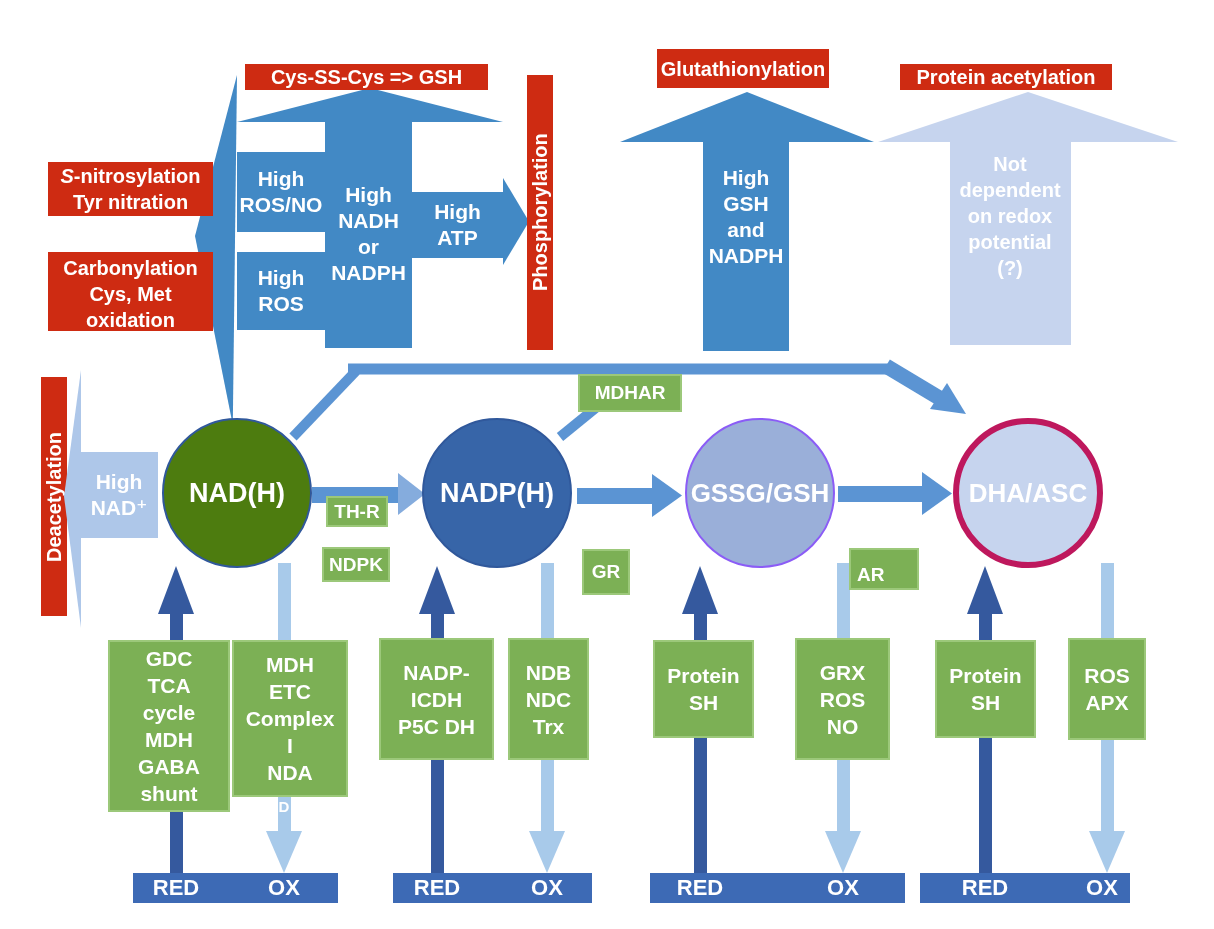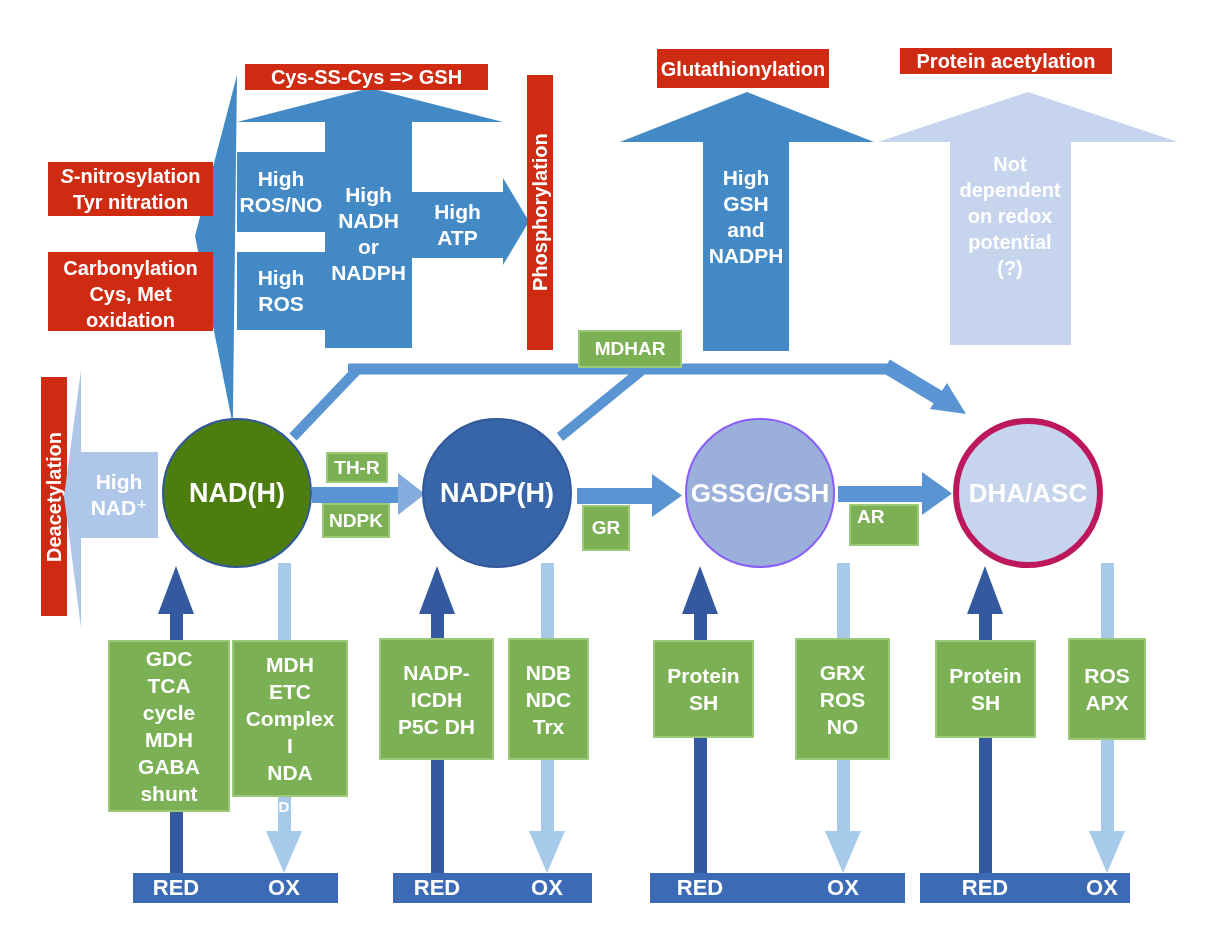--- a/index.html
+++ b/index.html
@@ -15,21 +15,21 @@
   .navy{background:#35599E;}
   .lite{background:#A8CAEA;}
   .pale{background:#AEC7E9;}
   .palest{background:#C6D4EE;}
   .green{background:#7CB055;border:2px solid #9CC87A;}
   .bar{background:#3D6AB5;}
   .circle{border-radius:50%;}
   .vtext{writing-mode:vertical-rl;transform:rotate(180deg);}
   .up-head{clip-path:polygon(50% 0,0 100%,100% 100%);}
   .down-head{clip-path:polygon(0 0,100% 0,50% 100%);}
-  .right-head{clip-path:polygon(0 0,100% 50%,0 100%);} .fs19{font-size:19px;} .fs20{font-size:20px;line-height:26px;}
+  .right-head{clip-path:polygon(0 0,100% 50%,0 100%);} .fs19{font-size:19px;margin-top:44px;} .fs20{font-size:20px;line-height:26px;}
   .fs21{font-size:21px;line-height:26px;} .fs22{font-size:22px;}
   .fs26{font-size:26px;} .fs27{font-size:27px;}
   .srcbox{font-size:21px;line-height:27px;}
   .underline{}
 </style>
 </head>
 <body>
 
 <div class="stage">
 
@@ -63,21 +63,21 @@
   <div class="abs red txt fs20 vtext" style="left:527px;top:75px;width:26px;height:275px"><span>Phosphorylation</span></div>
 
   <div class="abs red txt fs20 underline" style="left:657px;top:49px;width:172px;height:39px"><span>Glutathionylation</span></div>
   <div class="abs blue up-head" style="left:620px;top:92px;width:254px;height:50px"></div>
   <div class="abs blue" style="left:703px;top:141px;width:86px;height:210px"></div>
   <div class="abs txt fs21" style="left:688px;top:152px;width:116px;height:130px"><span>High
 GSH
 and
 NADPH</span></div>
 
-  <div class="abs red txt fs20" style="left:900px;top:48px;width:212px;height:26px"><span>Protein acetylation</span></div>
+  <div class="abs red txt fs20" style="left:900px;top:64px;width:212px;height:26px"><span>Protein acetylation</span></div>
   <div class="abs palest up-head" style="left:878px;top:92px;width:300px;height:50px"></div>
   <div class="abs palest" style="left:950px;top:140px;width:121px;height:205px"></div>
   <div class="abs txt fs20" style="left:935px;top:148px;width:150px;height:136px"><span>Not
 dependent
 on redox
 potential
 (?)</span></div>
 
   <div class="abs red txt fs20 vtext" style="left:41px;top:377px;width:26px;height:239px"><span>Deacetylation</span></div>
   <div class="abs pale" style="left:64px;top:370px;width:17px;height:258px;clip-path:polygon(100% 0,0 49%,100% 100%)"></div>
@@ -112,21 +112,21 @@
   <div class="abs midblue right-head" style="left:922px;top:472px;width:30px;height:43px"></div>
 
   <div class="abs circle txt fs27" style="left:162px;top:418px;width:150px;height:150px;background:#4d7c0f;border:2px solid #30589B"><span>NAD(H)</span></div>
   <div class="abs circle txt fs27" style="left:422px;top:418px;width:150px;height:150px;background:#3765A8;border:2px solid #30589B"><span>NADP(H)</span></div>
   <div class="abs circle txt fs26" style="left:685px;top:418px;width:150px;height:150px;background:#9AAFD9;border:2px solid #8b5cf6"><span>GSSG/GSH</span></div>
   <div class="abs circle txt fs26" style="left:953px;top:418px;width:150px;height:150px;background:#C6D4EE;border:6px solid #be185d"><span>DHA/ASC</span></div>
 
   <div class="abs green txt fs19" style="left:326px;top:452px;width:62px;height:31px"><span>TH-R</span></div>
   <div class="abs green txt fs19" style="left:322px;top:503px;width:68px;height:35px"><span>NDPK</span></div>
   <div class="abs green txt fs19" style="left:582px;top:505px;width:48px;height:46px"><span>GR</span></div>
-  <div class="abs green txt fs19" style="left:849px;top:504px;width:70px;height:42px;justify-content:flex-start;align-items:flex-end;padding:16px 6px"><span>AR</span></div>
+  <div class="abs green txt fs19" style="left:849px;top:504px;width:70px;height:42px;justify-content:flex-start;align-items:flex-end;padding:2px 6px"><span>AR</span></div>
   <div class="abs green txt fs19" style="left:578px;top:330px;width:104px;height:38px"><span>MDHAR</span></div>
 
   <div class="abs green txt srcbox" style="left:108px;top:640px;width:122px;height:172px"><span>GDC
 TCA
 cycle
 MDH
 GABA
 shunt</span></div>
   <div class="abs green txt srcbox" style="left:232px;top:640px;width:116px;height:157px"><span>MDH
 ETC

